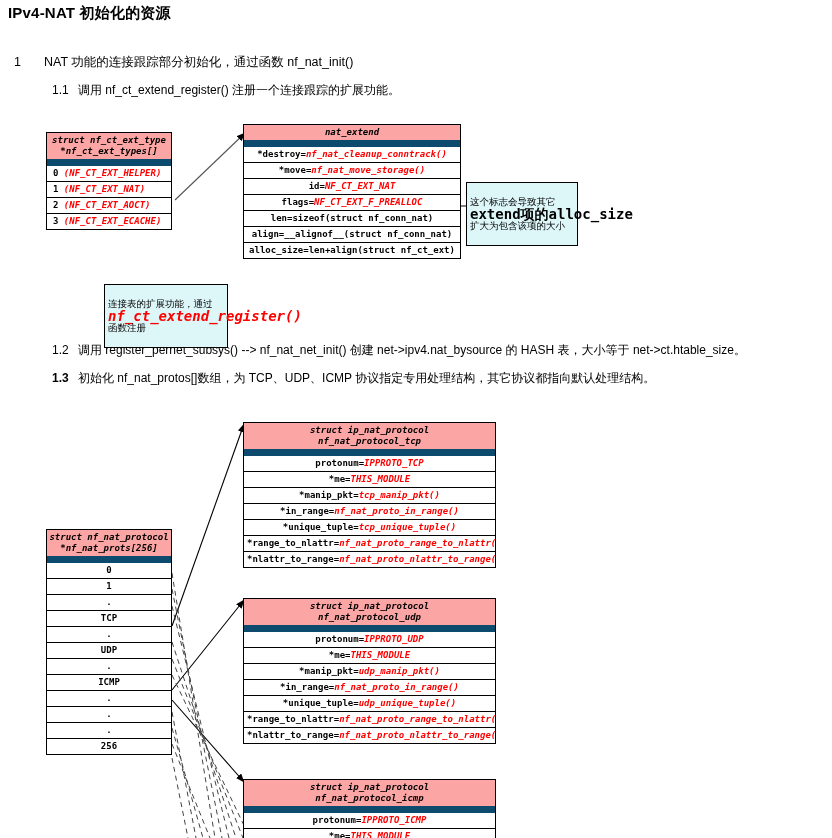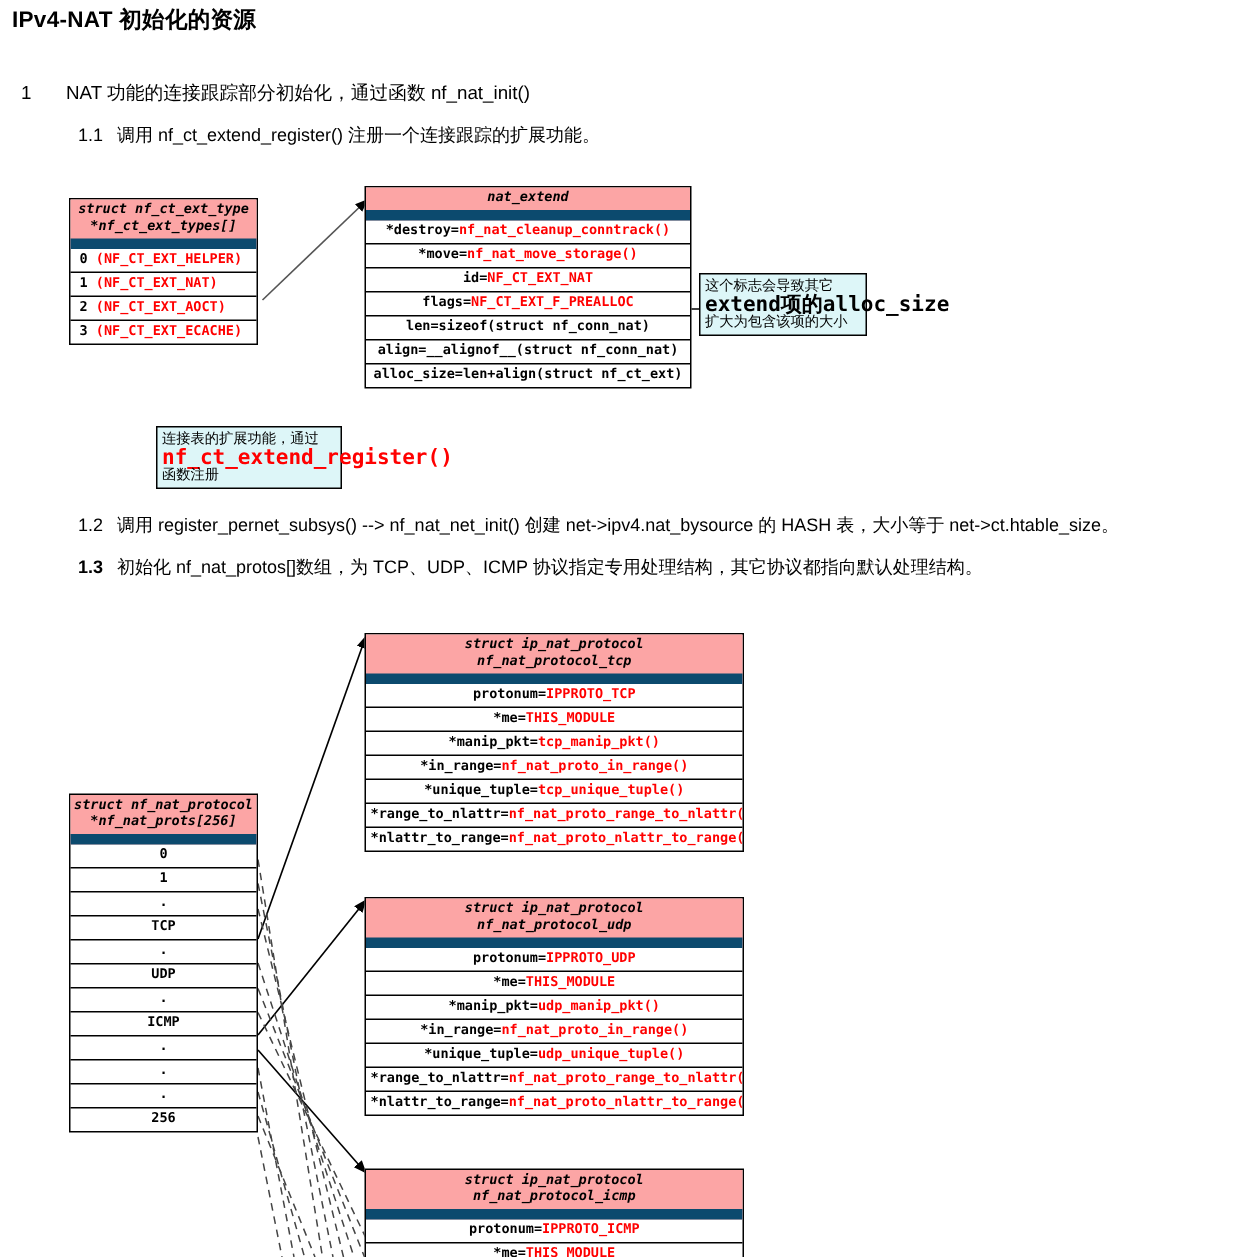--- a/index.html
+++ b/index.html
@@ -44,31 +44,31 @@
   .tbl .row {
     border-bottom: 1px solid #000;
     text-align: center;
     padding: 2px 3px;
     line-height: 11px;
     white-space: nowrap;
     overflow: hidden;
   }
   .tbl .row:last-child { border-bottom: none; }
   .tbl .row.lft { text-align: left; padding-left: 6px; }
-  .red { color: #ff0000; }
+  .red { color: #ff0000; font-style: italic; }
   .blk { color: #000000; }
 
   
   .note {
     position: absolute;
     background: #ddf6f8;
     border: 1px solid #000;
     font-size: 9.5px;
     line-height: 12px;
-    padding: 2px 3px;
+    padding: 13px 3px;
     font-family: "DejaVu Sans", sans-serif;
     white-space: nowrap;
   }
   .note .mono {
     font-family: "DejaVu Sans Mono", "Liberation Mono", monospace;
     font-size: 14px; font-weight: bold;
   }
   .note .mono.red { color:#ff0000; }
 
   

